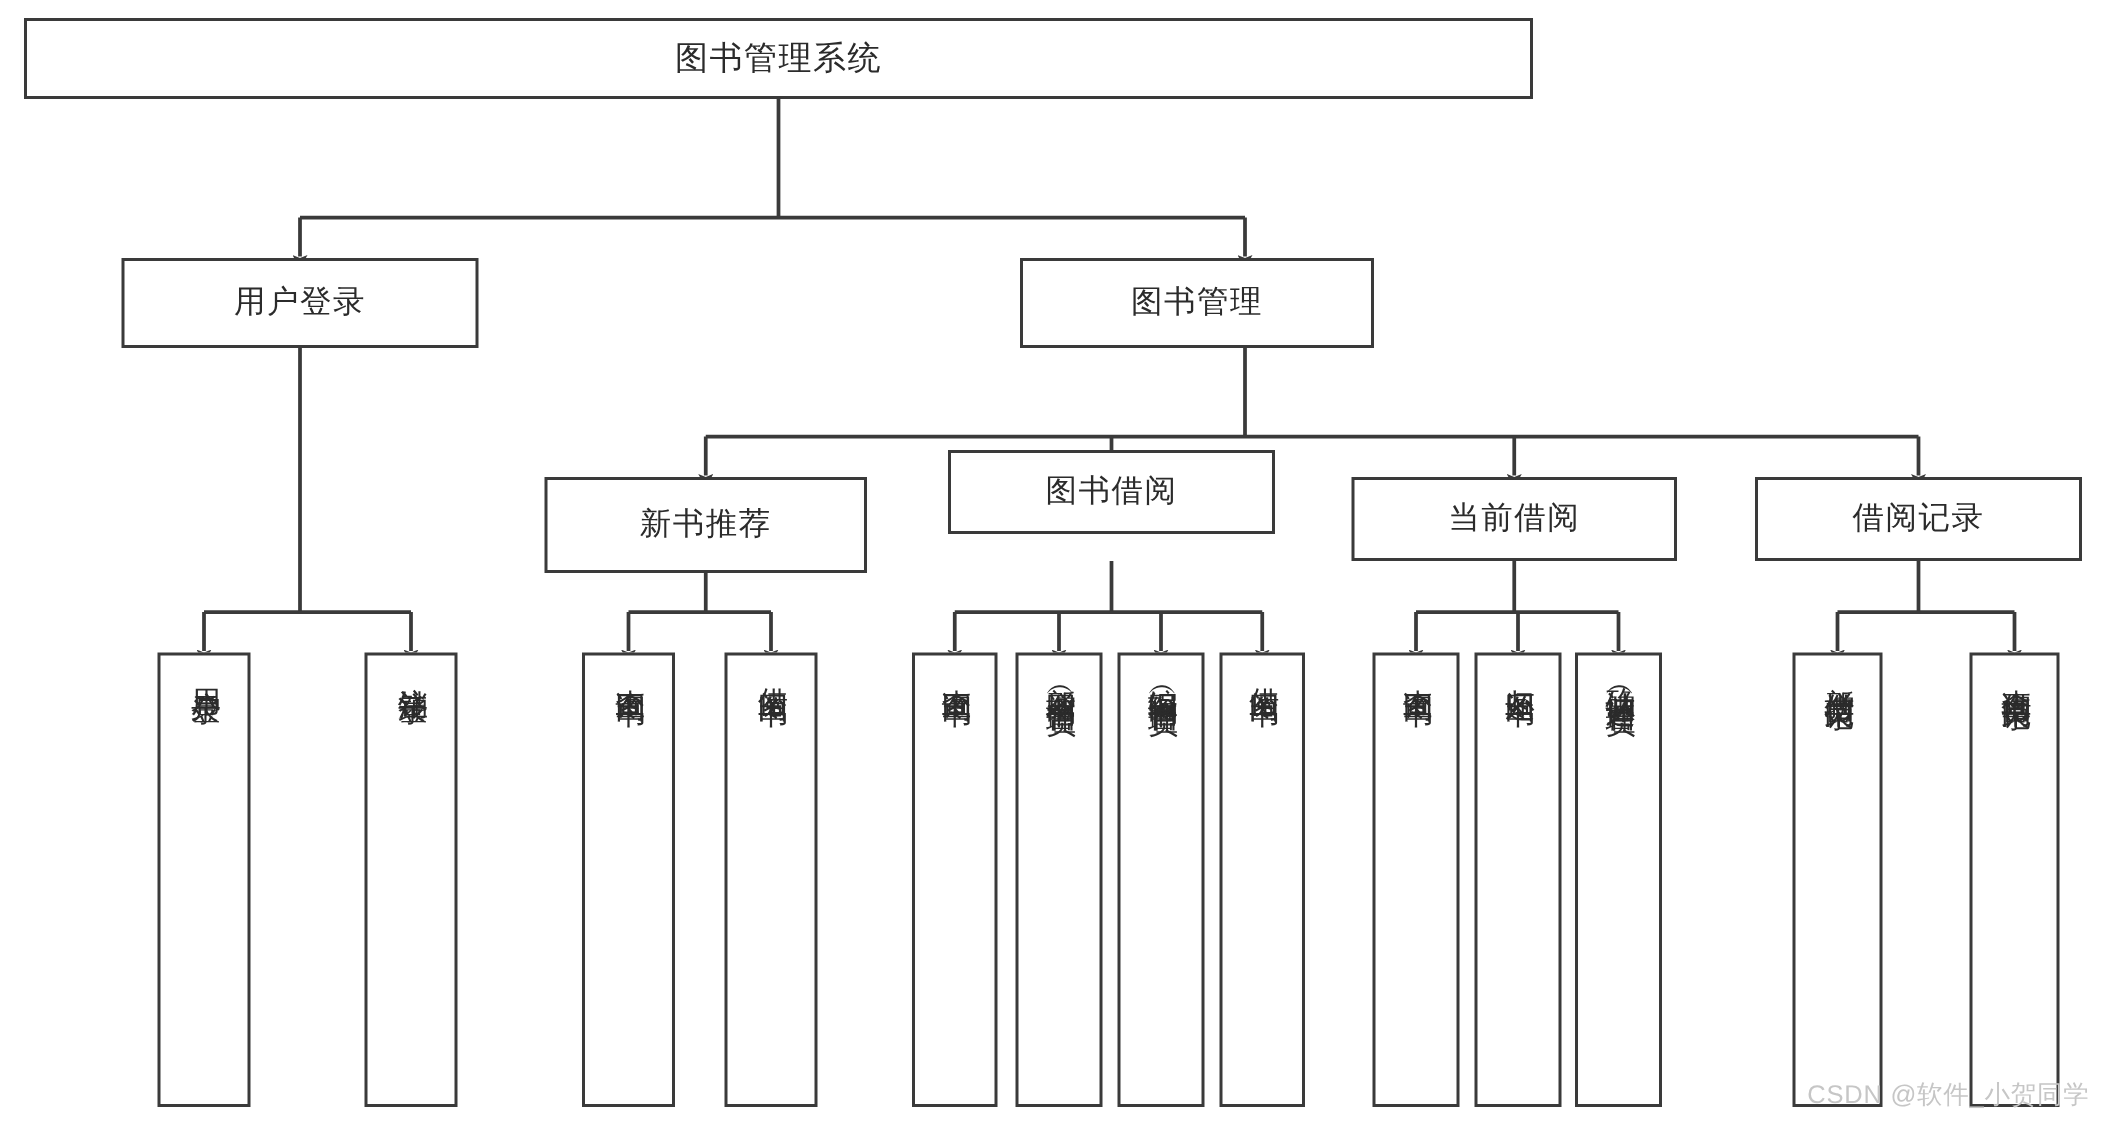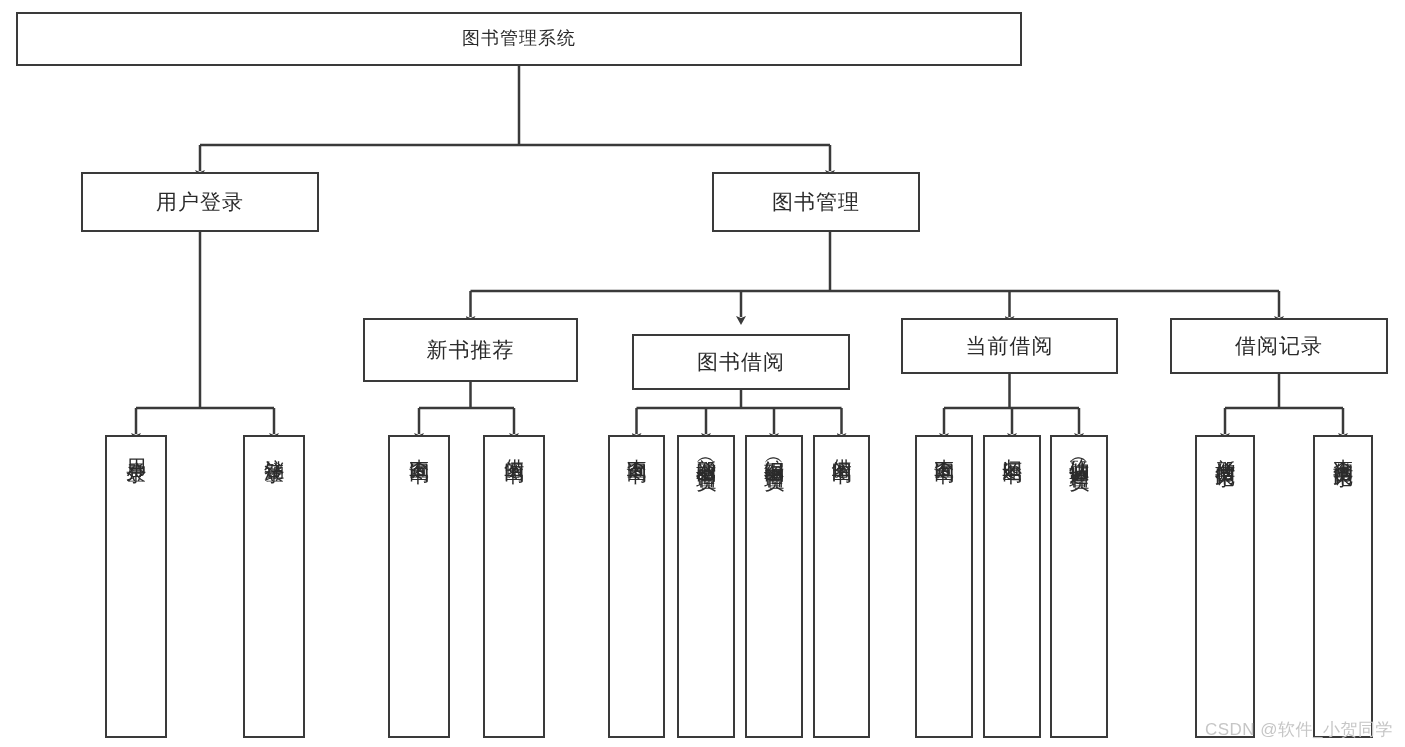--- a/index.html
+++ b/index.html
@@ -52,21 +52,21 @@
   .node.vertical .label {
     writing-mode: vertical-rl;
     text-orientation: upright;
     font-size: 20px;
     line-height: 1.08;
     letter-spacing: 2px;
     white-space: normal;
     margin: 0 auto;
   }
   .node.root .label {
-    font-size: 18px;
+    font-size: 22px;
     text-align: right;
   }
   .watermark {
     position: absolute;
     right: 12px;
     bottom: 6px;
     color: #c6c6c6;
     font-size: 17px;
     letter-spacing: 0.5px;
     white-space: nowrap;
@@ -121,27 +121,27 @@
       </g>
   </svg>
 
   <div class="watermark">CSDN @软件_小贺同学</div>
 <div class="node root" style="left: 16px; top: 12px; width: 1006px; height: 54px;">
       <span class="label">图书管理系统</span>
     </div>
     <div class="node" style="left: 81px; top: 172px; width: 238px; height: 60px;">
       <span class="label">用户登录</span>
     </div>
-    <div class="node" style="left: 712px; top: 172px; width: 208px; height: 60px;">
+    <div class="node" style="left: 680px; top: 172px; width: 236px; height: 60px;">
       <span class="label">图书管理</span>
     </div>
     <div class="node" style="left: 363px; top: 318px; width: 215px; height: 64px;">
       <span class="label">新书推荐</span>
     </div>
-    <div class="node" style="left: 632px; top: 334px; width: 218px; height: 56px;">
+    <div class="node" style="left: 632px; top: 300px; width: 218px; height: 56px;">
       <span class="label">图书借阅</span>
     </div>
     <div class="node" style="left: 1170px; top: 318px; width: 218px; height: 56px;">
       <span class="label">借阅记录</span>
     </div>
     <div class="node" style="left: 901px; top: 318px; width: 217px; height: 56px;">
       <span class="label">当前借阅</span>
     </div>
     <div class="node vertical" style="left: 105px; top: 435px; width: 62px; height: 303px;">
       <span class="label">用户登录</span>

